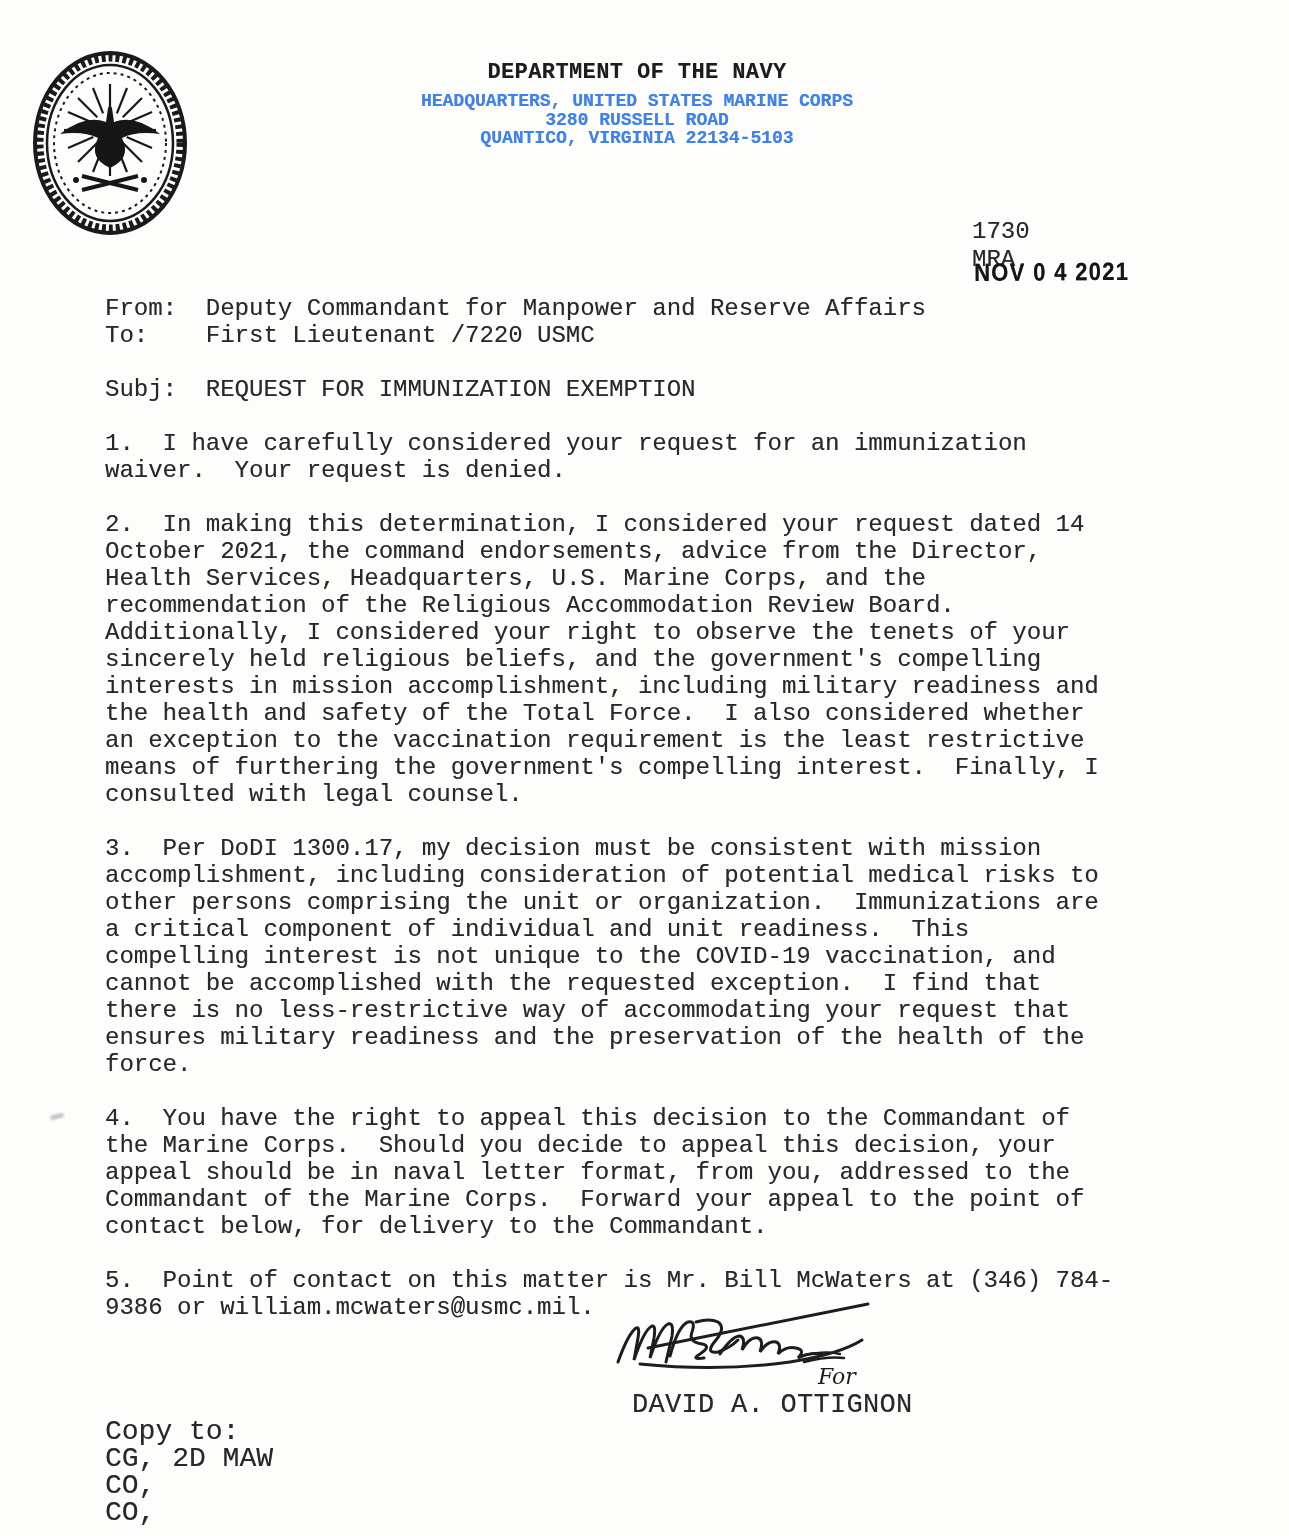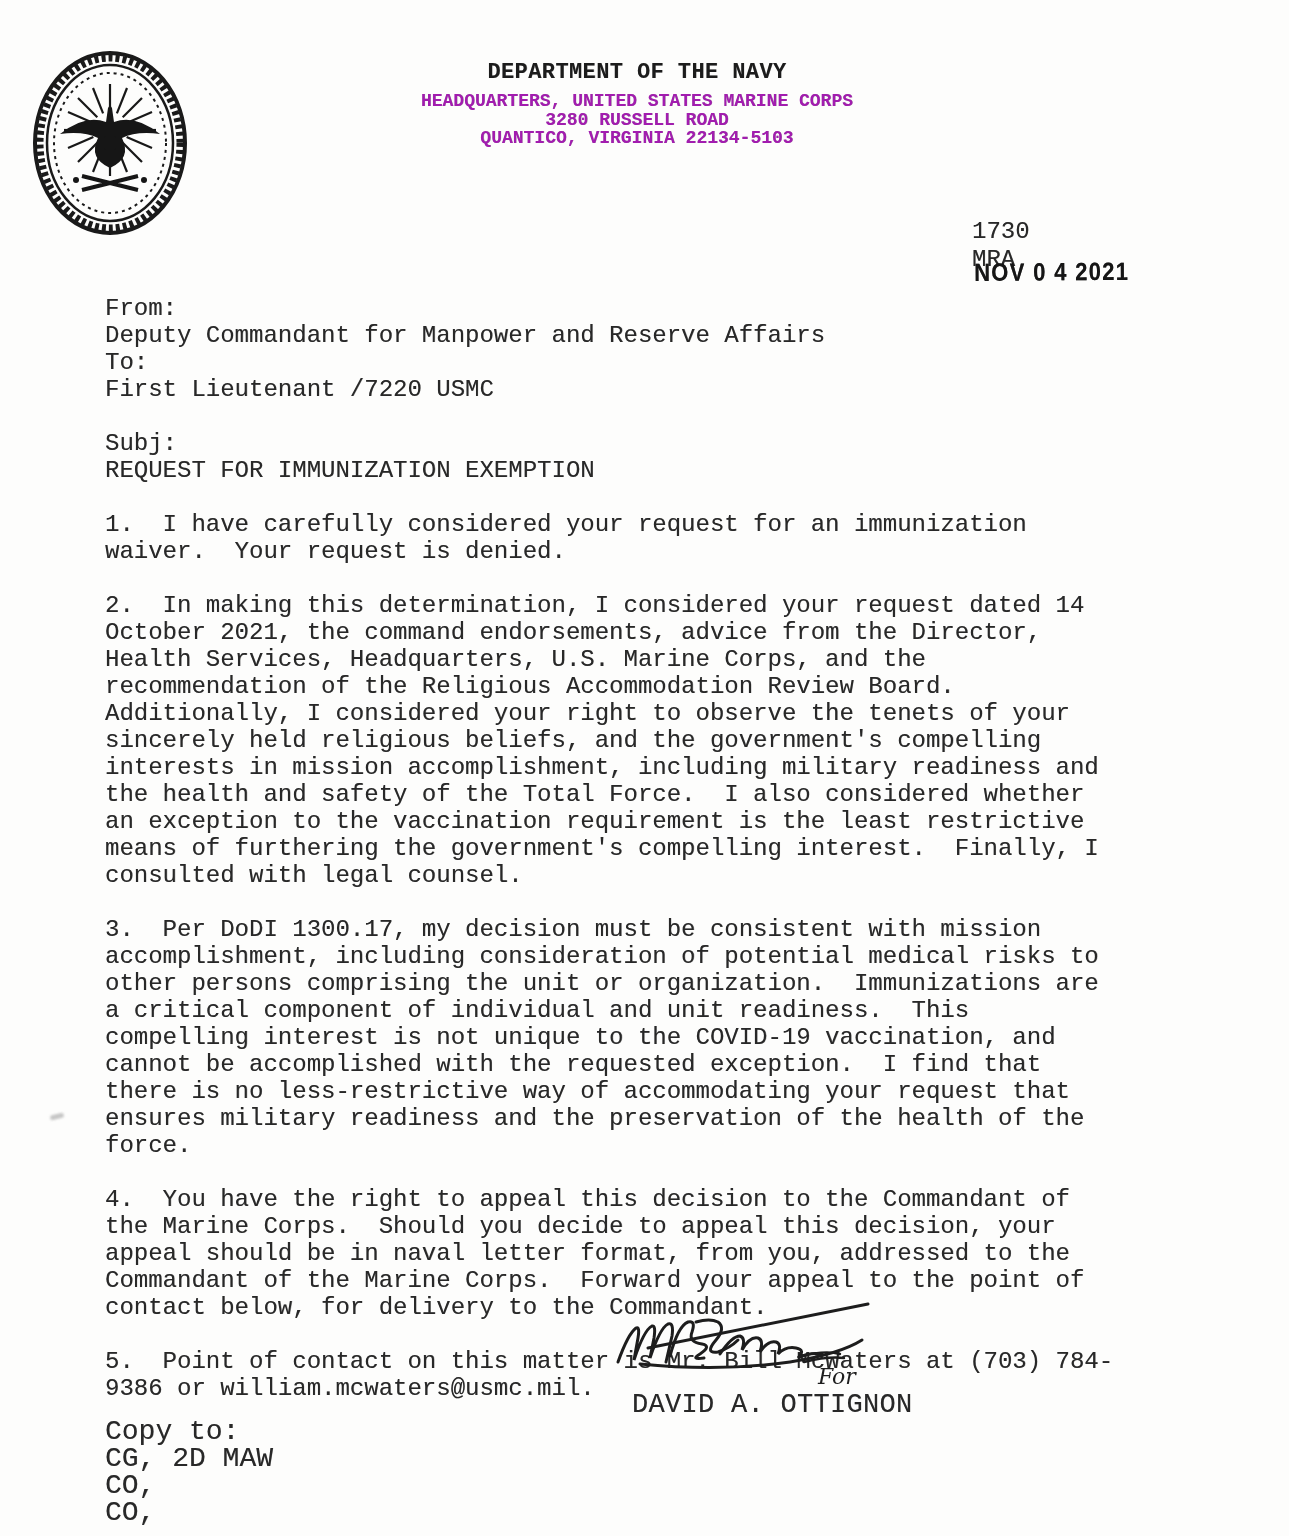--- a/index.html
+++ b/index.html
@@ -8,34 +8,34 @@
     background:#fdfdfc;
     font-family:"Liberation Mono","DejaVu Sans Mono",monospace;
     color:#282828;
     overflow:hidden;
   }
   .typewriter{text-shadow:0.3px 0.3px 0 rgba(10,10,10,.35);}
   
   .seal{position:absolute;left:30px;top:48px;width:160px;height:190px;}
   .letterhead{position:absolute;left:340px;top:60px;width:594px;text-align:center;}
   .lh-title{font-size:22px;font-weight:bold;letter-spacing:.4px;color:#1c1c1c;margin-bottom:7px;}
-  .lh-line{font-size:18px;line-height:18.5px;font-weight:bold;color:#a21caf;}
+  .lh-line{font-size:18px;line-height:18.5px;font-weight:bold;color:#3b82f6;}
   
   .refblock{position:absolute;left:972px;top:190px;font-size:24px;line-height:27.5px;margin-top:28px;}
   .datestamp{
     position:absolute;left:974px;top:258px;
     font-family:"Liberation Sans","DejaVu Sans",sans-serif;
     font-weight:bold;font-size:25px;letter-spacing:1.5px;color:#161616;
     transform:scaleX(.88) rotate(-.4deg);transform-origin:left top;
     white-space:nowrap;
     text-shadow:0 0 .6px rgba(0,0,0,.6);
   }
   
   .body-block{position:absolute;left:105px;top:295px;width:1100px;font-size:24px;line-height:27px;}
-  .addr-line{display:flex;white-space:pre;flex-direction:column;}
+  .addr-line{display:flex;white-space:pre;}
   .addr-label{display:inline-block;width:7ch;flex:0 0 auto;}
   .gap-after{margin-bottom:27px;}
   p.para{margin:0 0 27px 0;white-space:pre;}
   
   .sig-svg{position:absolute;left:600px;top:1292px;width:300px;height:102px;}
   .sig-name{position:absolute;left:632px;top:1390px;font-size:27px;letter-spacing:.3px;}
   
   .copy-block{position:absolute;left:105px;top:1418px;font-size:28px;line-height:27px;}
   
   .artifact{
@@ -128,21 +128,21 @@
 compelling interest is not unique to the COVID-19 vaccination, and
 cannot be accomplished with the requested exception.  I find that
 there is no less-restrictive way of accommodating your request that
 ensures military readiness and the preservation of the health of the
 force.</p>
   <p class="para">4.  You have the right to appeal this decision to the Commandant of
 the Marine Corps.  Should you decide to appeal this decision, your
 appeal should be in naval letter format, from you, addressed to the
 Commandant of the Marine Corps.  Forward your appeal to the point of
 contact below, for delivery to the Commandant.</p>
-  <p class="para">5.  Point of contact on this matter is Mr. Bill McWaters at (703) 784-
+  <p class="para">5.  Point of contact on this matter is Mr. Bill McWaters at (346) 784-
 9386 or william.mcwaters@usmc.mil.</p>
 </div>
 
 <svg class="sig-svg" viewBox="0 0 300 102" xmlns="http://www.w3.org/2000/svg">
   <g fill="none" stroke="#1d1d1d" stroke-width="3" stroke-linecap="round">
     <path d="M 18 70 Q 28 42 36 36 Q 40 34 38 46 L 34 68 Q 44 38 52 34 Q 56 33 54 46 L 50 66 Q 60 36 68 32 Q 74 30 72 44 L 66 70"></path>
     <path d="M 70 64 Q 78 34 88 30 Q 96 28 92 40 Q 88 50 102 52 Q 112 54 100 62 Q 90 68 104 66"></path>
     <path d="M 96 30 Q 110 26 118 30 Q 126 36 116 48 Q 104 62 118 60 Q 130 56 138 48"></path>
     <path d="M 120 62 Q 132 44 140 44 Q 146 46 142 58 Q 150 44 158 46 Q 164 48 160 60 Q 168 48 176 50 Q 182 52 178 62 Q 186 54 196 56 Q 206 58 198 66 Q 210 60 222 62"></path>
     <path d="M 40 72 Q 120 80 190 70 Q 240 62 262 48"></path>

